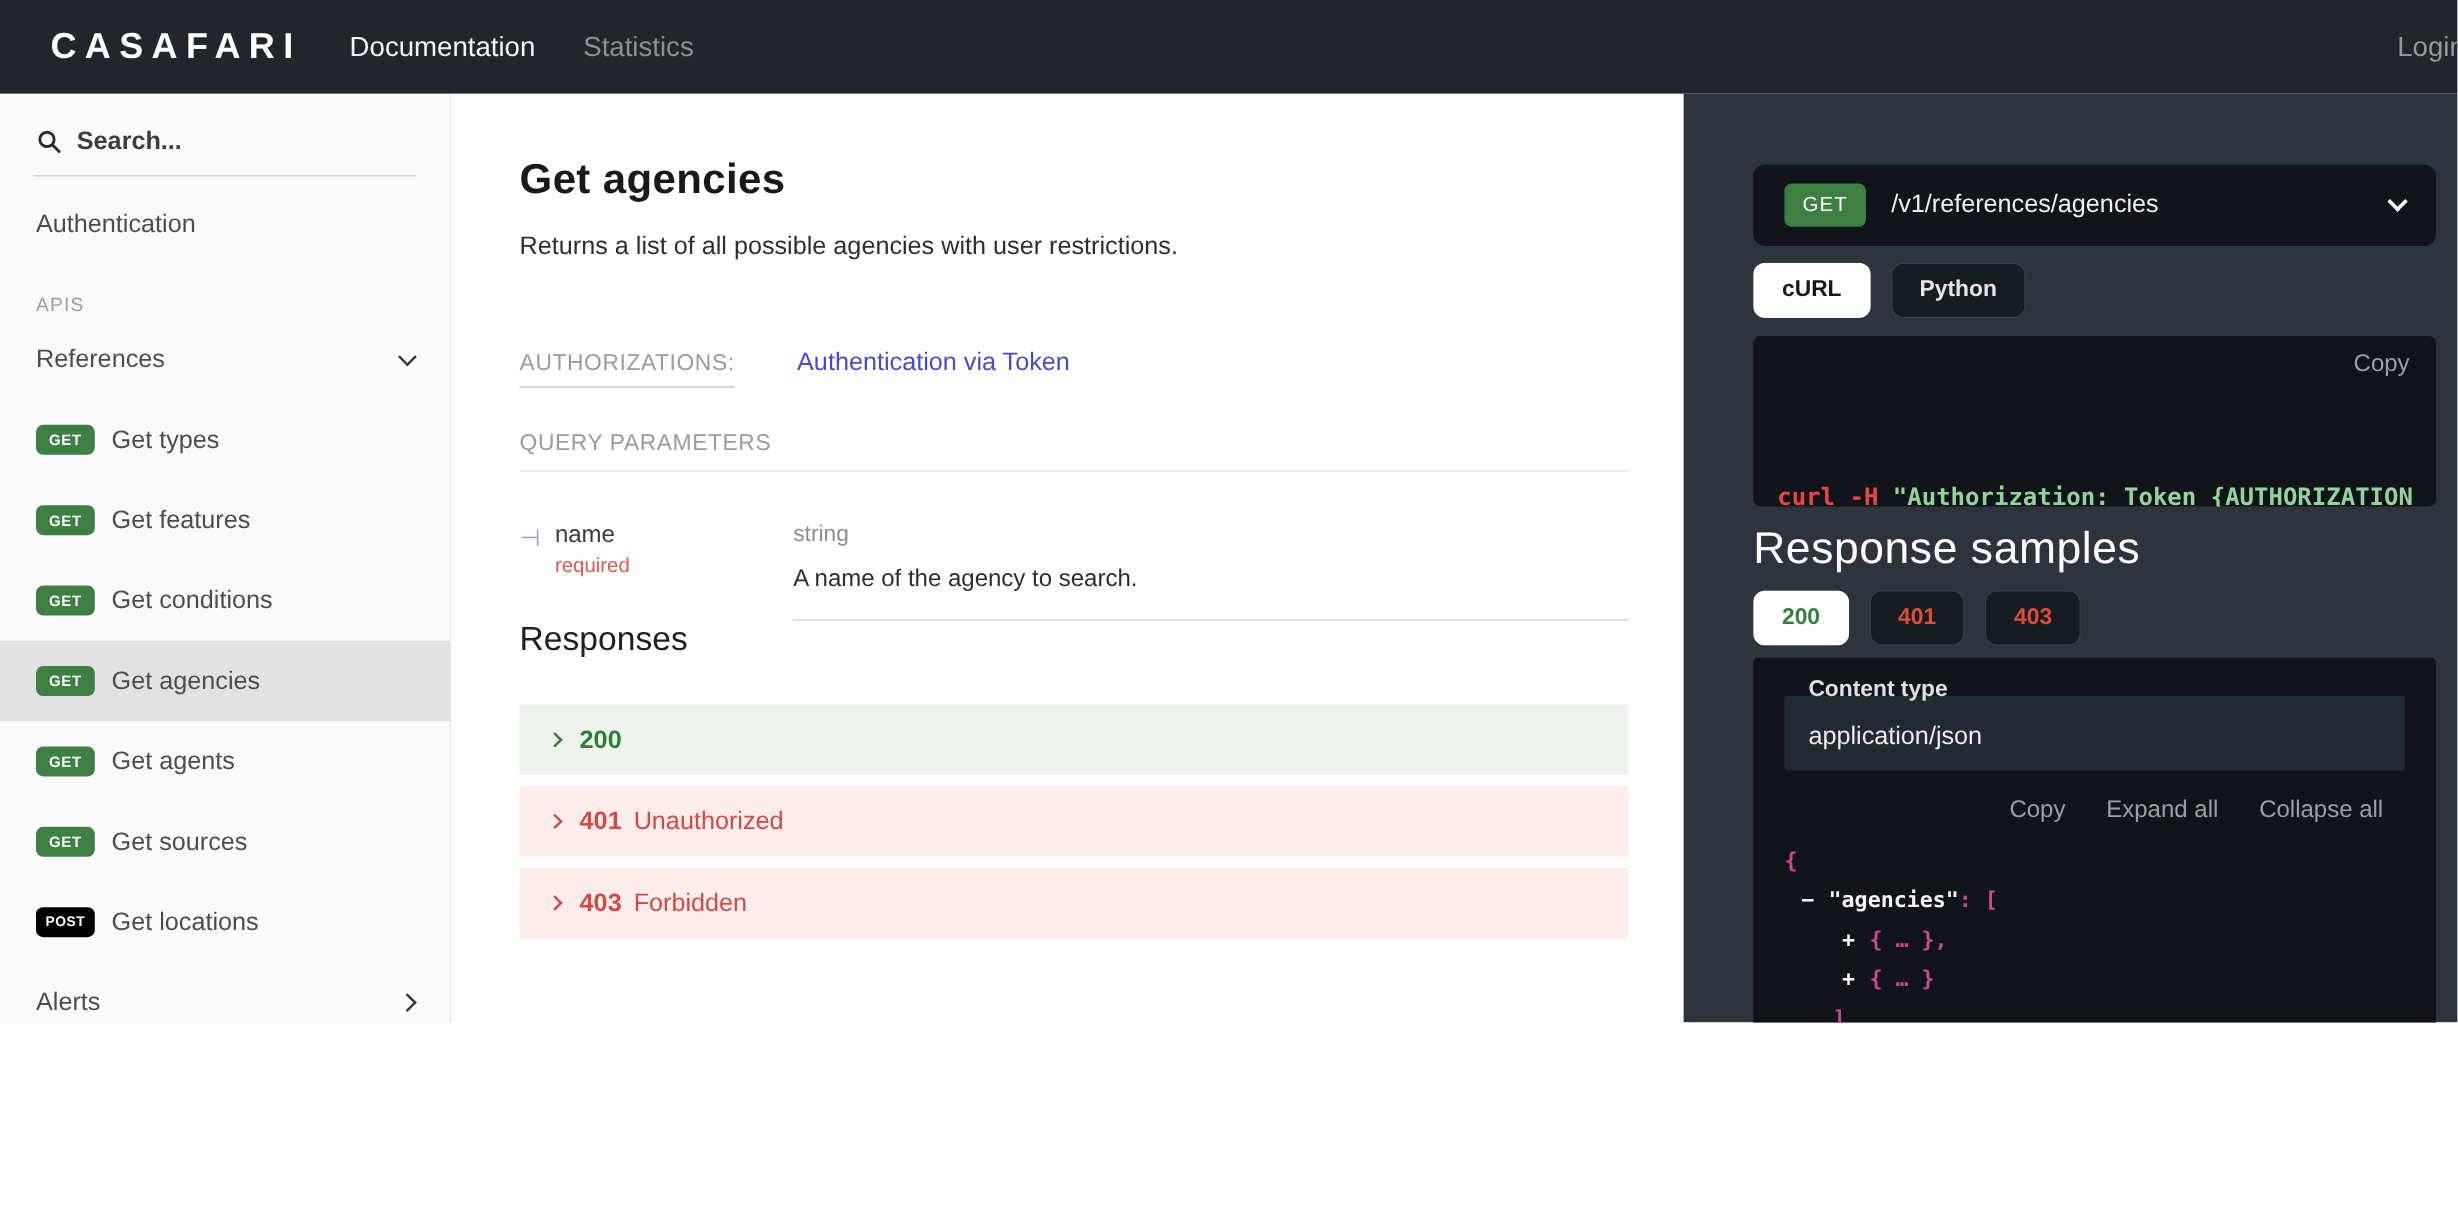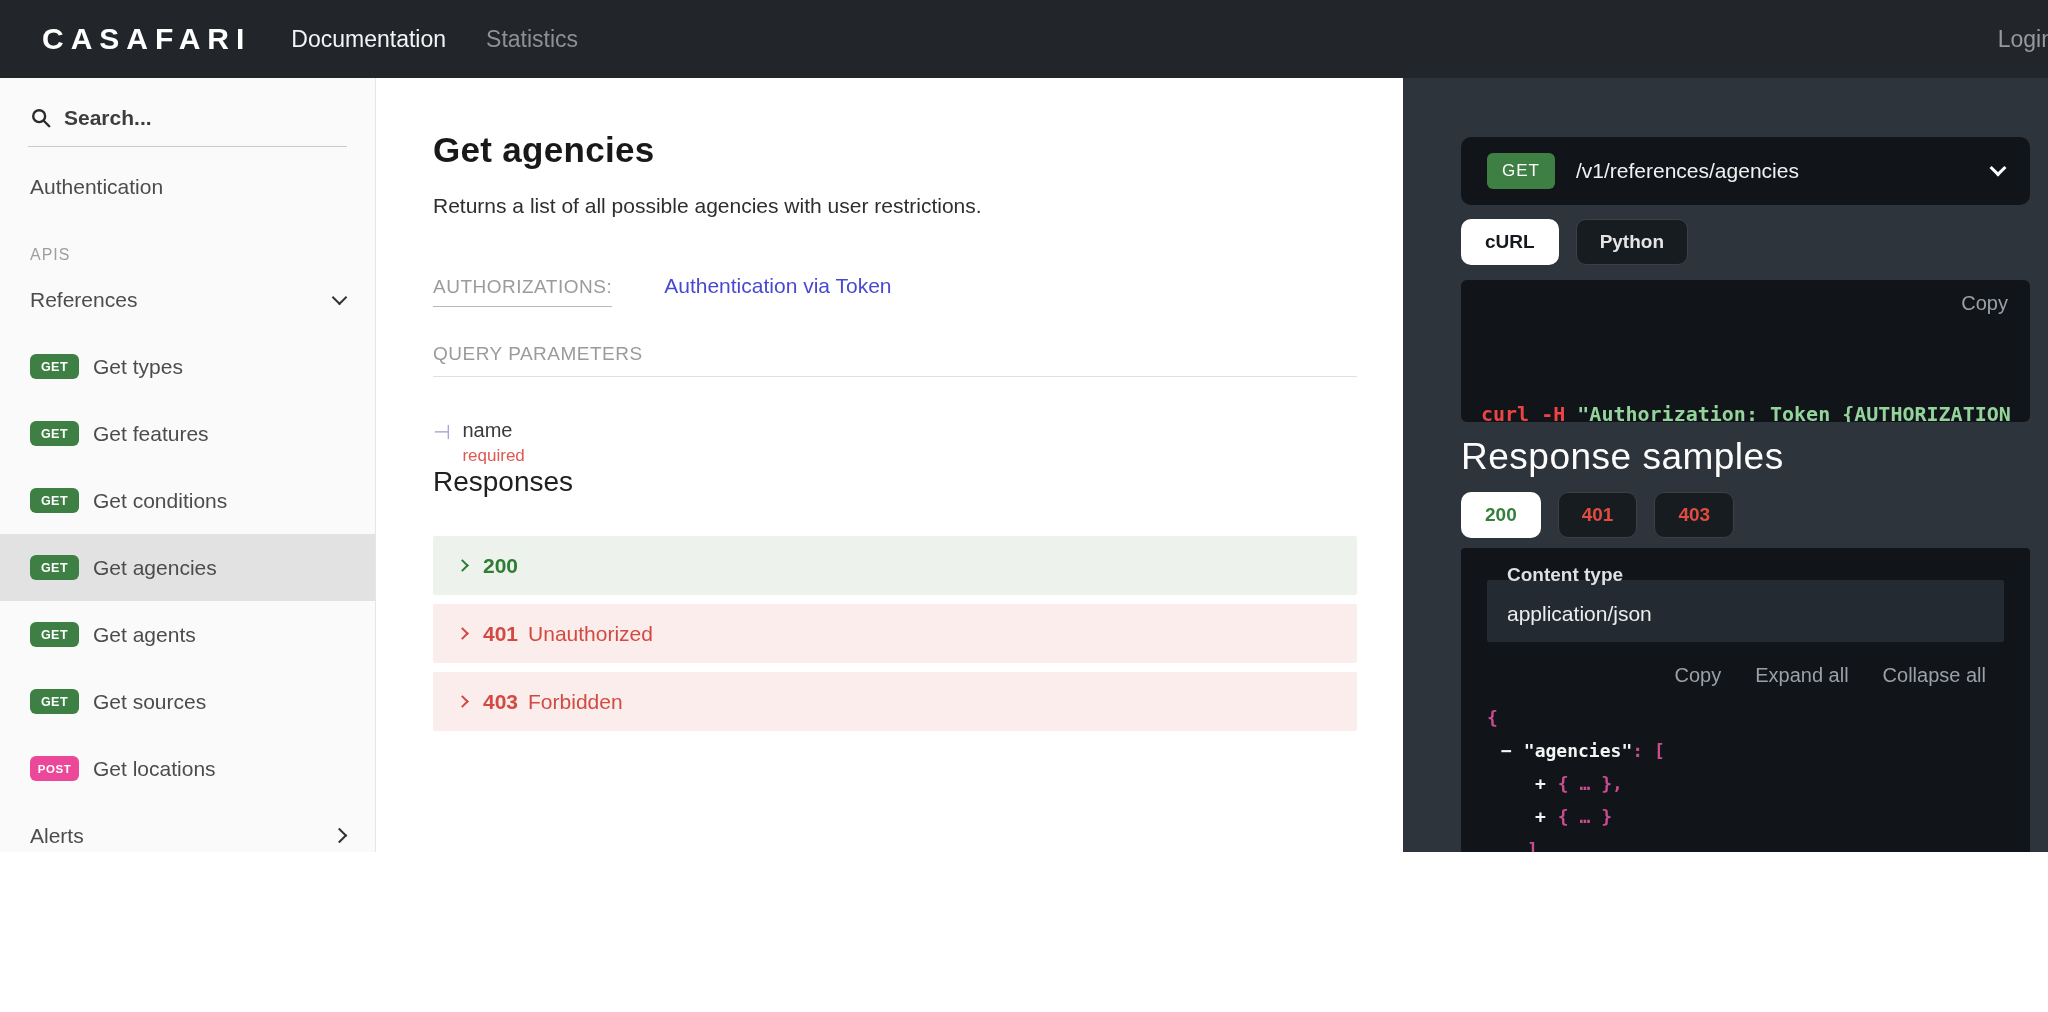--- a/index.html
+++ b/index.html
@@ -23,31 +23,31 @@
   .search-wrap svg { flex:0 0 auto; }
   .search-input { border:none; outline:none; background:transparent; margin-left:12px; font-size:21px; font-weight:600; color:#3d3d3d; width:240px; font-family:"Liberation Sans", sans-serif; }
   .search-input::placeholder { color:#3d3d3d; opacity:1; }
   .side-row { height:67px; display:flex; align-items:center; padding:0 30px; cursor:pointer; }
   .side-row.first { margin-top:6px; }
   .section-label { margin:26px 30px 2px 30px; font-size:16px; color:#9e9e9e; letter-spacing:1px; }
   .side-row .grow { flex:1; }
   .badge { width:49px; height:25px; border-radius:6px; color:#fff; font-size:12.5px; font-weight:700; letter-spacing:.5px;
            display:flex; align-items:center; justify-content:center; margin-right:14px; flex:0 0 auto; }
   .badge.get { background:#3e8044; }
-  .badge.post { background:#ec4899; font-size:11.5px; }
+  .badge.post { background:#000000; font-size:11.5px; }
   .side-row.active-row { background:#e2e2e2; }
   .chev { display:inline-block; width:11px; height:11px; border-top:2.5px solid #333; border-right:2.5px solid #333; }
   .chev.right { transform:rotate(45deg); }
   .chev.down { transform:rotate(135deg); margin-top:-4px; }
 
   
   .main { flex:1; background:#fff; padding:52px 46px 0 57px; min-width:0; }
   .op-title { font-size:35px; font-weight:600; color:#191919; letter-spacing:.3px; }
   .op-desc { margin-top:24px; font-size:21px; color:#2e2e2e; }
-  .auth-row { margin-top:56px; display:flex; align-items:baseline; }
+  .auth-row { margin-top:72px; display:flex; align-items:baseline; }
   .auth-label { font-size:19px; color:#9b9b9b; letter-spacing:.5px; border-bottom:1px solid #b9b9b9; padding-bottom:8px; }
   .auth-link { margin-left:52px; font-size:21px; color:#4949d0; cursor:pointer; }
   .qp-label { margin-top:36px; font-size:19px; color:#9b9b9b; letter-spacing:.5px; border-bottom:1px solid #e0e0e0; padding-bottom:11px; }
   .param-row { margin-top:42px; display:flex; }
   .param-left { width:228px; flex:0 0 auto; display:flex; }
   .tack { color:#a0a0cd; font-size:20px; font-family:"DejaVu Sans", sans-serif; line-height:26px; margin-right:12px; }
   .param-name { font-size:20px; color:#3a3a3a; font-weight:500; }
   .param-required { font-size:17px; color:#df5950; margin-top:4px; }
   .param-right { flex:1; }
   .param-type { font-size:19px; color:#8f8f8f; }
@@ -185,20 +185,24 @@
       <div class="qp-label">QUERY PARAMETERS</div>
 
       <div class="param-row">
         <div class="param-left">
           <span class="tack">⊣</span>
           <span>
             <span class="param-name">name</span>
             <div class="param-required">required</div>
           </span>
         </div>
+        <div class="param-right">
+          <div class="param-type">string</div>
+          <div class="param-desc">A name of the agency to search.</div>
+        </div>
       </div>
 
       <div class="resp-heading">Responses</div>
 
       <div class="resp-list">
         <div class="resp-row success">
           <span class="chev-s"></span>
           <span class="resp-code">200</span>
           <span></span>
         </div>

